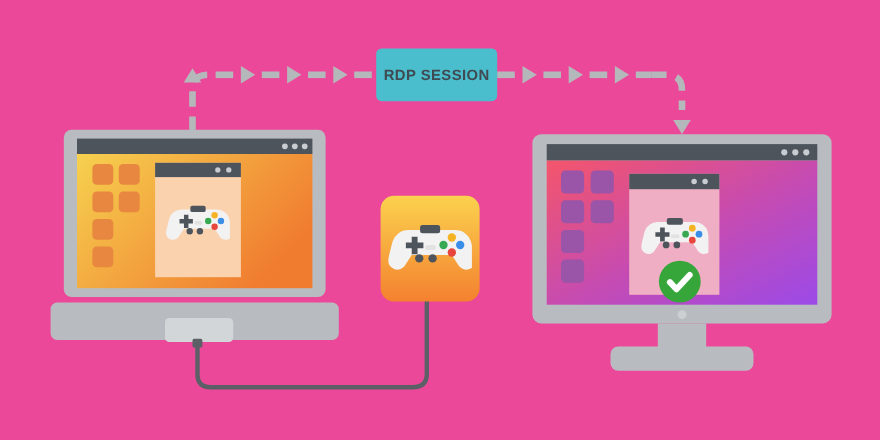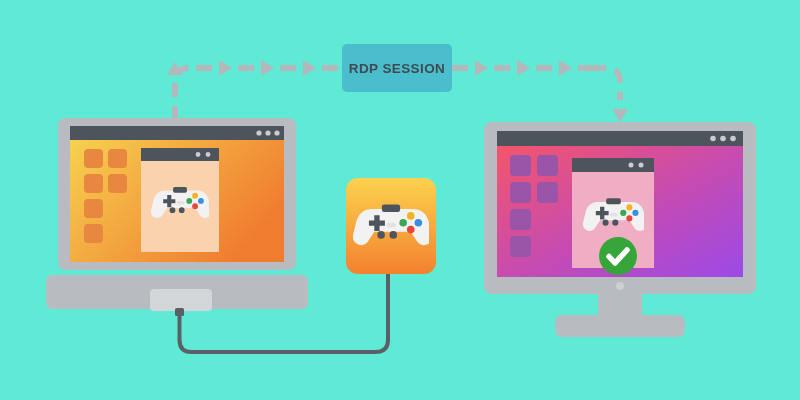--- a/index.html
+++ b/index.html
@@ -7,21 +7,21 @@
     padding: 0;
     background: #ffffff;
   }
   body {
     font-family: "Liberation Sans", sans-serif;
   }
   #stage {
     position: relative;
     width: 800px;
     height: 400px;
-    background: #5eead4;
+    background: #ec4899;
     overflow: hidden;
   }
   #stage svg {
     display: block;
   }
   .rdp-label {
     font-family: "Liberation Sans", sans-serif;
     font-size: 13.5px;
     font-weight: 700;
     letter-spacing: 0.4px;

